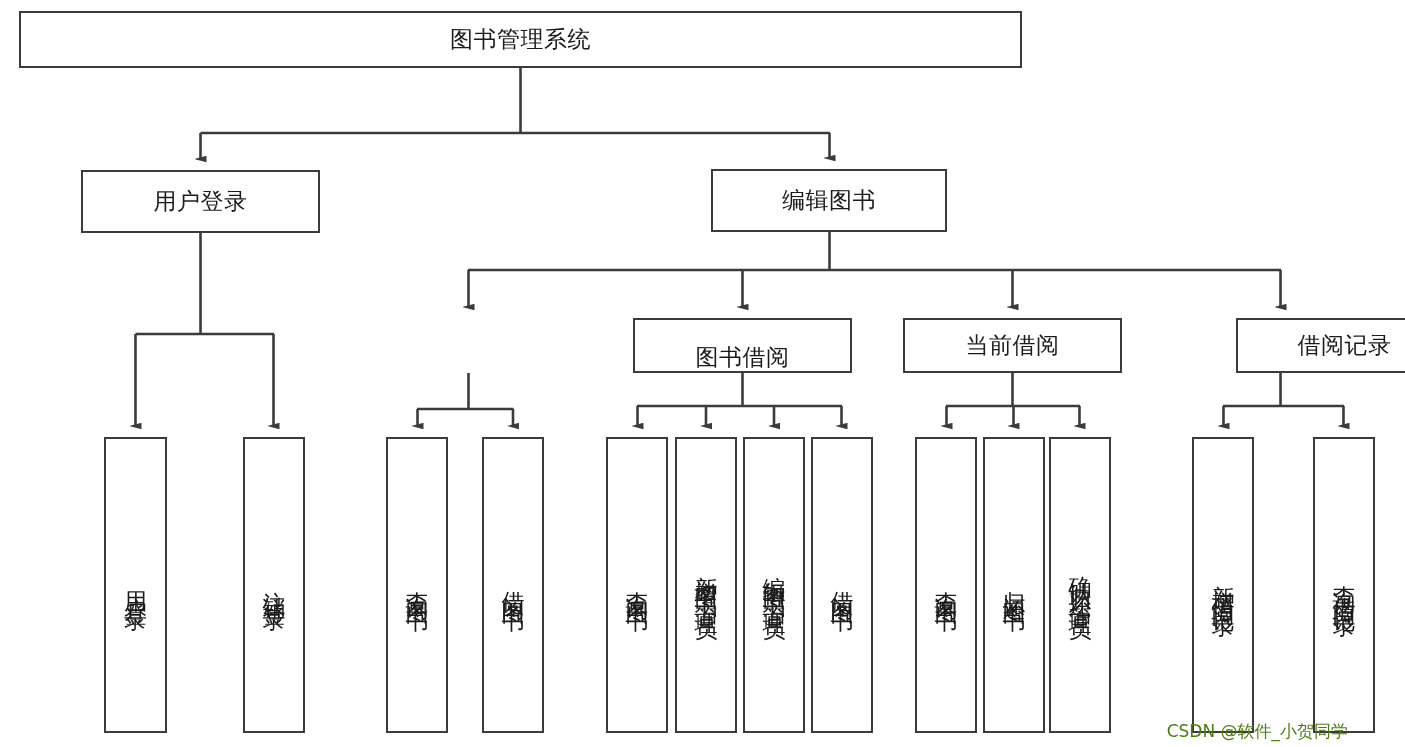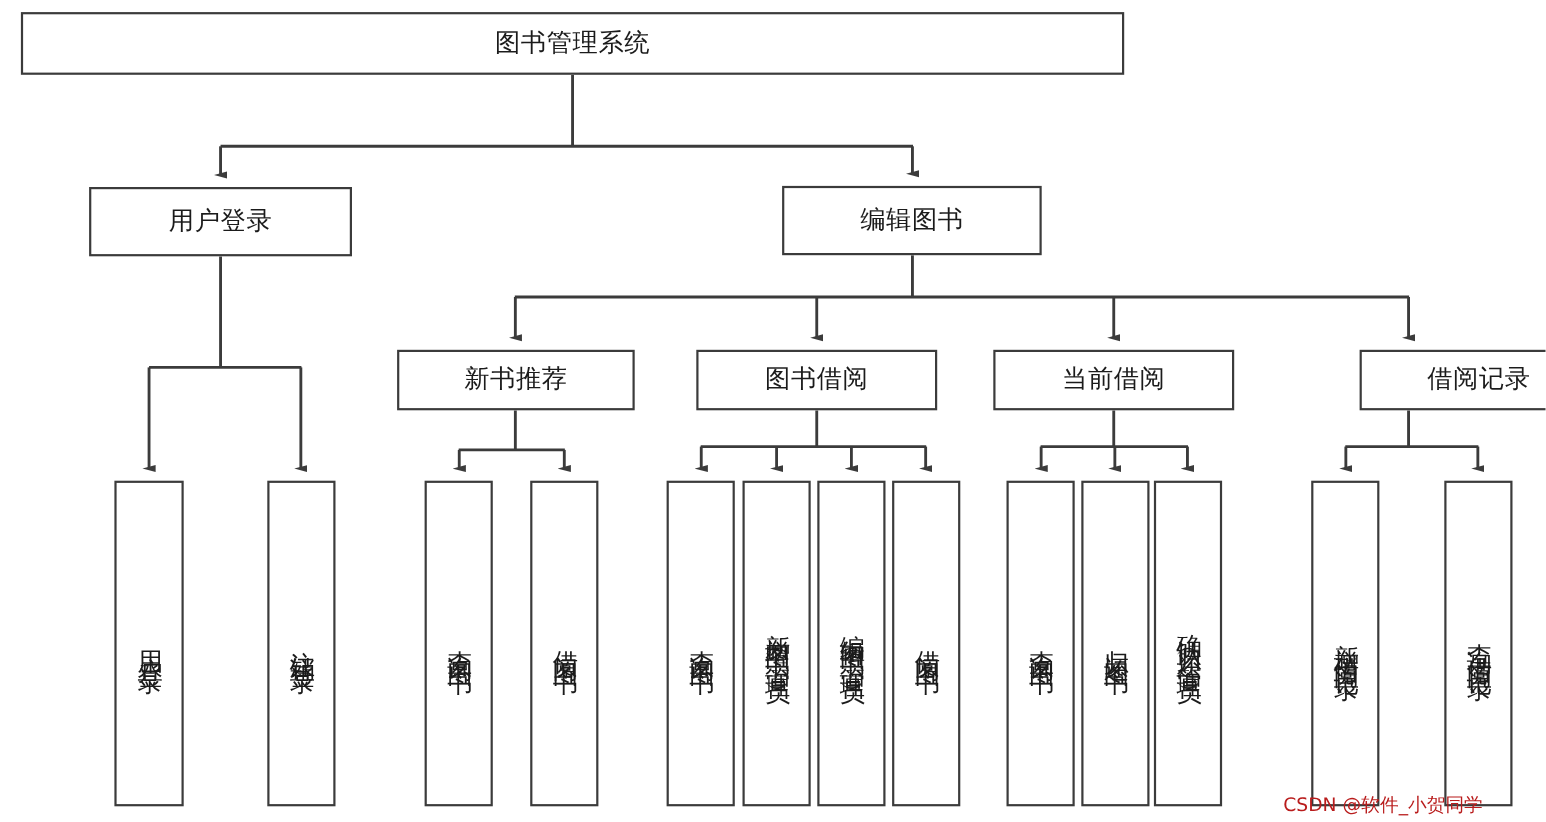--- a/index.html
+++ b/index.html
@@ -64,21 +64,21 @@
     line-height: 1.0;
     letter-spacing: 6px;
     white-space: nowrap;
     max-height: 100%;
   }
   .watermark {
     position: absolute;
     right: 8px;
     bottom: 4px;
     font-size: 17px;
-    color: #b91c1c;
+    color: #4d7c0f;
     white-space: nowrap;
     font-family: "DejaVu Sans", "Liberation Sans", sans-serif;
   }
 </style>
 </head>
 <body>
 
 <div id="diagram-root">
 
   <svg class="edges" viewBox="0 0 1405 747" xmlns="http://www.w3.org/2000/svg">
@@ -137,24 +137,21 @@
     <span class="label">图书管理系统</span>
   </div>
 
   <div class="node horiz" style="left:81px; top:170px; width:239px; height:63px;">
     <span class="label">用户登录</span>
   </div>
   <div class="node horiz" style="left:711px; top:169px; width:236px; height:63px;">
     <span class="label">编辑图书</span>
   </div>
 
-  <div class="node horiz" style="left:361px; top:318px; width:216px; height:55px;">
-    <span class="label">新书推荐</span>
-  </div>
-  <div class="node horiz" style="left:633px; top:318px; width:219px; height:55px;">
+  <div class="node horiz" style="left:633px; top:318px; width:219px; height:55px;align-items:flex-end;">
     <span class="label">图书借阅</span>
   </div>
   <div class="node horiz" style="left:903px; top:318px; width:219px; height:55px;align-items:center;">
     <span class="label">当前借阅</span>
   </div>
   <div class="node horiz" style="left:1236px; top:318px; width:217px; height:55px;">
     <span class="label">借阅记录</span>
   </div>
 
   <div class="node vert" style="left:104px; top:437px; width:63px; height:296px;">

